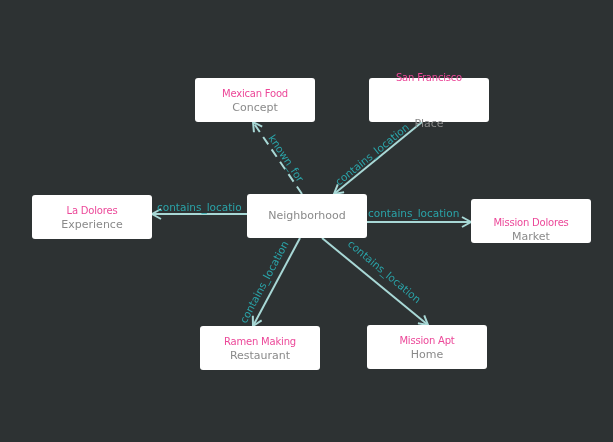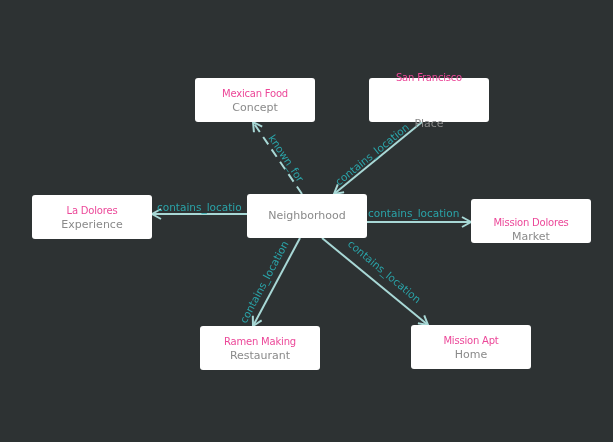--- a/index.html
+++ b/index.html
@@ -95,16 +95,16 @@
 <div class="node" style="left:471px; top:199px;justify-content:flex-end;">
   <span class="node-title">Mission Dolores</span>
   <span class="node-type">Market</span>
 </div>
 
 <div class="node" style="left:200px; top:326px;">
   <span class="node-title">Ramen Making</span>
   <span class="node-type">Restaurant</span>
 </div>
 
-<div class="node" style="left:367px; top:325px;margin-left:44px;">
+<div class="node" style="left:367px; top:325px;">
   <span class="node-title">Mission Apt</span>
   <span class="node-type">Home</span>
 </div>
 
 </body></html>

